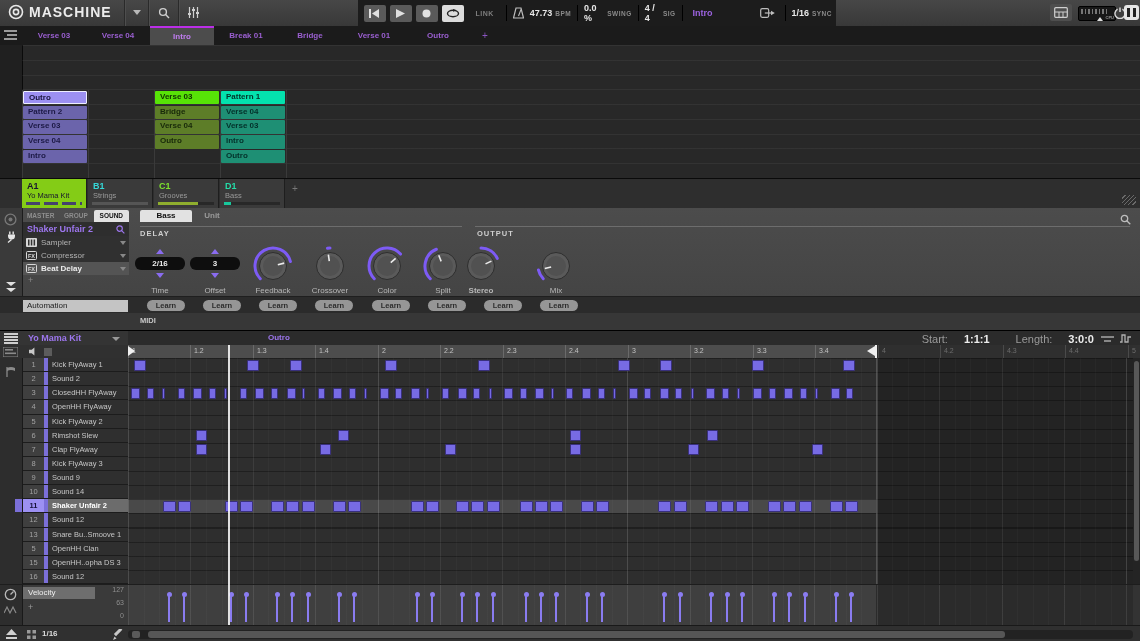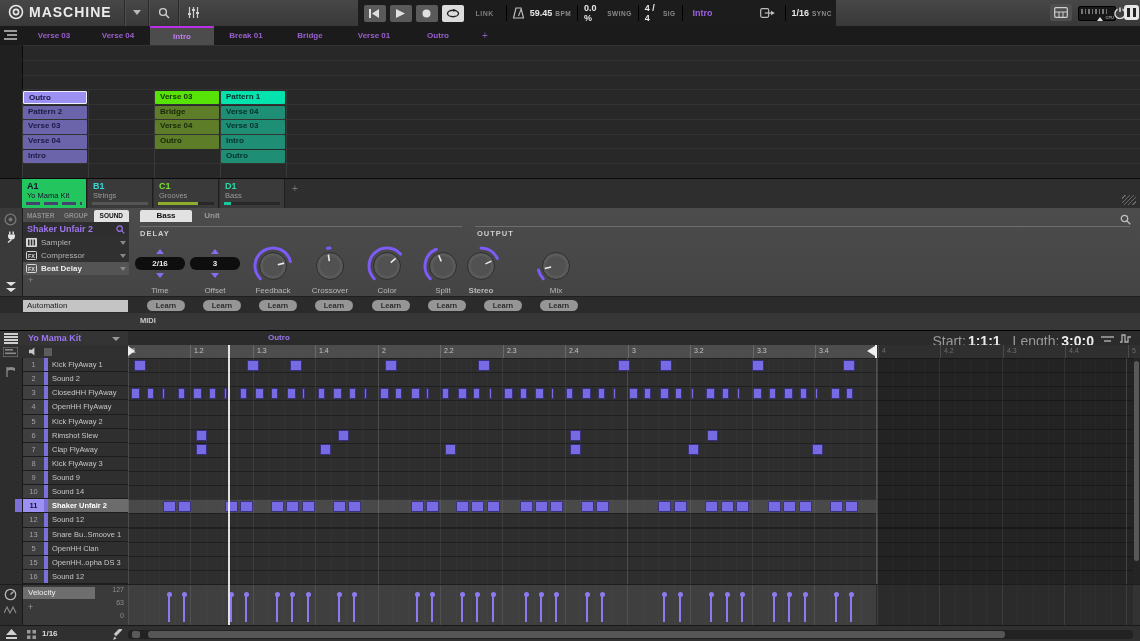--- a/index.html
+++ b/index.html
@@ -60,21 +60,21 @@
   .c-teal{background:#1e8f74;color:#03302a;}
   .c-teal-bright{background:#04e2ae;color:#003328;}
 
   
   .groupbar{position:absolute;left:0;top:178px;width:1140px;height:30px;background:#2e2e2e;
             border-top:1px solid #0a0a0a;border-bottom:1px solid #0a0a0a;}
   .group{position:absolute;top:0;width:65px;height:29px;background:#3a3a3a;border-right:1px solid #1e1e1e;
          padding:2px 0 0 5px;box-sizing:border-box;}
   .group .gid{font-size:9px;font-weight:bold;}
   .group .gname{font-size:7.5px;color:#9a9a9a;margin-top:0;white-space:nowrap;overflow:hidden;}
-  .group.selected{background:#22c55e;}
+  .group.selected{background:#84cc16;}
   .group.selected .gid,.group.selected .gname{color:#181430;}
   .gmeter{position:absolute;left:4px;bottom:3px;width:56px;height:3px;}
   .gm-a{background:repeating-linear-gradient(90deg,#45426e 0 14px,transparent 14px 18px);}
   .gm-b{background:#555;}
   .gm-c{background:linear-gradient(90deg,#8fae2e 0 72%,#282828 72%);}
   .gm-d{background:linear-gradient(90deg,#18c89c 0 12%,#282828 12%);}
   .group-add{position:absolute;left:292px;top:4px;color:#777;font-size:10px;}
   .grip{position:absolute;left:1122px;top:195px;width:14px;height:10px;
         background:repeating-linear-gradient(135deg,transparent 0 2px,#6a6a6a 2px 3px);}
 
@@ -115,21 +115,21 @@
   .midi-strip{position:absolute;left:0;top:105px;width:1140px;height:17px;background:#373737;}
   .pages-label{position:absolute;left:28px;top:3px;font-size:13px;color:#6f6f6f;margin-top:38px;}
   .midi-label{position:absolute;left:140px;top:3px;font-size:7.5px;font-weight:bold;color:#c9c9c9;}
 
   
   .ed-header{position:absolute;left:0;top:330px;width:1140px;height:15px;background:#343434;border-top:1px solid #000;}
   .ed-header .tl-strip{position:absolute;left:128px;top:0;width:1012px;height:15px;background:#2b2b2b;}
   .ed-group{position:absolute;left:28px;top:2px;font-size:9px;font-weight:bold;color:#9d76ee;}
   .ed-group-caret{position:absolute;left:112px;top:6px;width:0;height:0;border-left:4px solid transparent;border-right:4px solid transparent;border-top:4px solid #999;}
   .ed-pattern{position:absolute;left:140px;top:2px;font-size:8px;font-weight:bold;color:#9d76ee;}
-  .ed-meta{position:absolute;right:46px;top:2px;font-size:14px;color:#9a9a9a;display:flex;gap:2px;}
+  .ed-meta{position:absolute;right:46px;top:2px;font-size:11px;color:#9a9a9a;display:flex;gap:16px;}
   .ed-meta b{color:#ececec;}
   .ruler{position:absolute;left:0;top:345px;width:1140px;height:13px;background:#303030;}
   .ruler-active{position:absolute;left:128px;top:0;width:748px;height:13px;background:#4d4d4d;}
   .ruler-dim{position:absolute;left:876px;top:0;width:257px;height:13px;background:#2f2f2f;}
   .tick{position:absolute;top:0;width:1px;height:13px;background:#6a6a6a;}
   .tick-label{position:absolute;top:2px;font-size:7px;color:#c2c2c2;}
   .tick.dim{background:#4a4a4a;}
   .tick-label.dim{color:#6d6d6d;}
   .ruler-start{position:absolute;left:128px;top:1px;width:0;height:0;
       border-top:5.5px solid transparent;border-bottom:5.5px solid transparent;border-left:7px solid #f0f0f0;}
@@ -244,21 +244,21 @@
           </svg>
       </div>
       <span class="t-link">LINK</span>
       <div class="t-sep"></div>
       <div style="margin-right:6px">
         <svg width="11" height="12" viewBox="0 0 11 12">
             <polygon points="3,1 8,1 10.5,11 0.5,11" fill="none" stroke="#bdbdbd" stroke-width="1.2"></polygon>
             <line x1="5.5" y1="9" x2="8" y2="2.5" stroke="#bdbdbd" stroke-width="1.1"></line>
           </svg>
       </div>
-      <span class="t-val">59.45</span>
+      <span class="t-val">47.73</span>
       <span class="t-unit">BPM</span>
       <div class="t-sep"></div>
       <span class="t-val">0.0 %</span>
       <span class="t-unit">SWING</span>
       <div class="t-sep"></div>
       <span class="t-val">4 / 4</span>
       <span class="t-unit">SIG</span>
       <div class="t-sep"></div>
       <span class="t-section">Intro</span>
       <div style="margin:0 4px">

